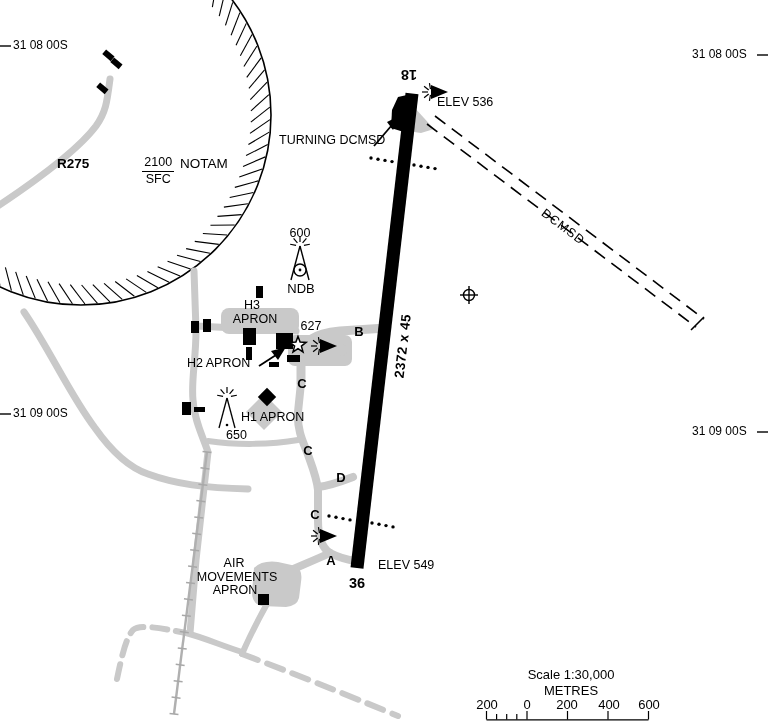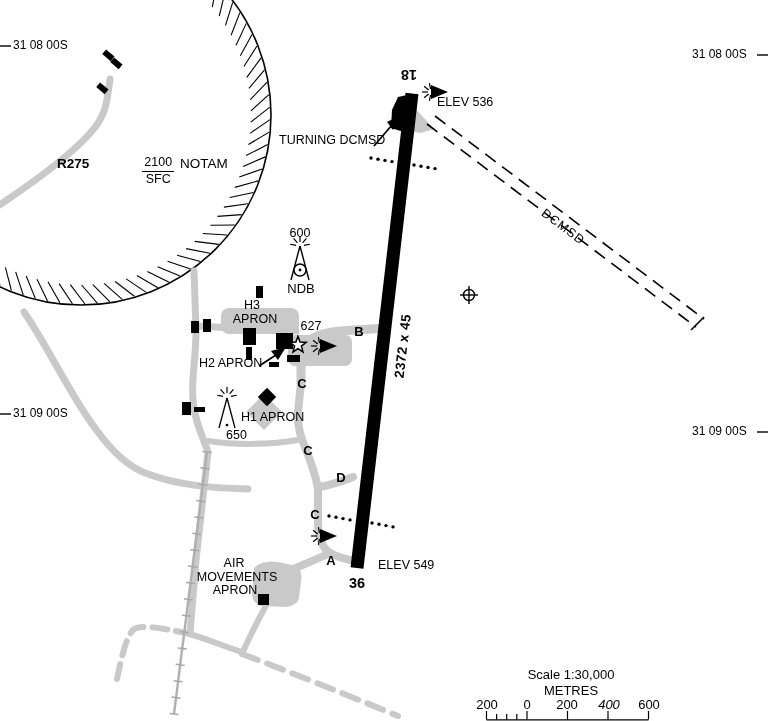--- a/index.html
+++ b/index.html
@@ -292,21 +292,21 @@
 <div class="lbl" style="left:378px;top:559px;">ELEV 549</div>
 
 <div class="lbl dcmsd" style="left:563px;top:227px;">DCMSD</div>
 
 <div class="lbl c" style="left:300px;top:233px;">600</div>
 <div class="lbl c" style="left:301px;top:288px;font-size:13px;">NDB</div>
 
 <div class="lbl c" style="left:252px;top:305px;">H3</div>
 <div class="lbl c" style="left:255px;top:319px;">APRON</div>
 <div class="lbl c" style="left:299px;top:326px;padding-left:24px;">627</div>
-<div class="lbl" style="left:187px;top:357px;margin-left:12px;">H2 APRON</div>
+<div class="lbl" style="left:187px;top:357px;">H2 APRON</div>
 <div class="lbl" style="left:241px;top:411px;">H1 APRON</div>
 <div class="lbl c" style="left:226px;top:435px;padding-left:21px;">650</div>
 
 <div class="lbl c twy" style="left:359px;top:331px;">B</div>
 <div class="lbl c twy" style="left:302px;top:383px;">C</div>
 <div class="lbl c twy" style="left:308px;top:450px;">C</div>
 <div class="lbl c twy" style="left:315px;top:514px;">C</div>
 <div class="lbl c twy" style="left:341px;top:477px;">D</div>
 <div class="lbl c twy" style="left:331px;top:560px;">A</div>
 
@@ -316,16 +316,16 @@
 
 <div class="lbl c" style="left:234px;top:563px;">AIR</div>
 <div class="lbl c" style="left:237px;top:577px;text-align:right;">MOVEMENTS</div>
 <div class="lbl c" style="left:235px;top:590px;">APRON</div>
 
 <div class="lbl c sz11" style="left:571px;top:674px;">Scale 1:30,000</div>
 <div class="lbl c sz11" style="left:571px;top:690px;">METRES</div>
 <div class="lbl c sz11" style="left:487px;top:704px;">200</div>
 <div class="lbl c sz11" style="left:527px;top:704px;">0</div>
 <div class="lbl c sz11" style="left:567px;top:704px;">200</div>
-<div class="lbl c sz11" style="left:609px;top:704px;font-style:italic;">400</div>
+<div class="lbl c sz11" style="left:609px;top:704px;">400</div>
 <div class="lbl c sz11" style="left:649px;top:704px;">600</div>
 
 </div>
 
 </body></html>

